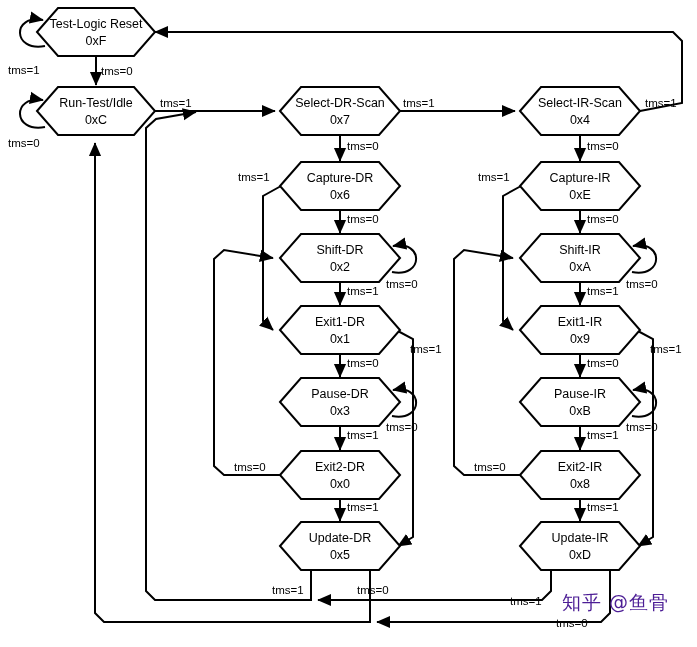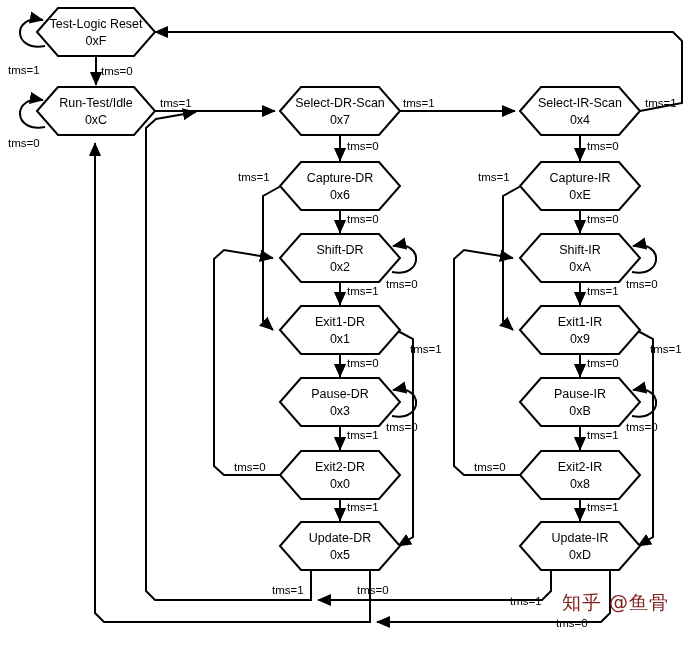--- a/index.html
+++ b/index.html
@@ -50,21 +50,21 @@
     dominant-baseline: middle;
   }
   .edgelabel {
     font-family: "Liberation Sans", sans-serif;
     font-size: 11.5px;
     fill: #000000;
     dominant-baseline: middle;
   }
   .watermark {
     position: absolute;
-    color: #7f1d1d;
+    color: #4c1d95;
     font-family: "DejaVu Sans", sans-serif;
     font-size: 19px;
     letter-spacing: 1px;
     white-space: nowrap;
     user-select: none;
   }
 </style>
 </head>
 <body>
 

